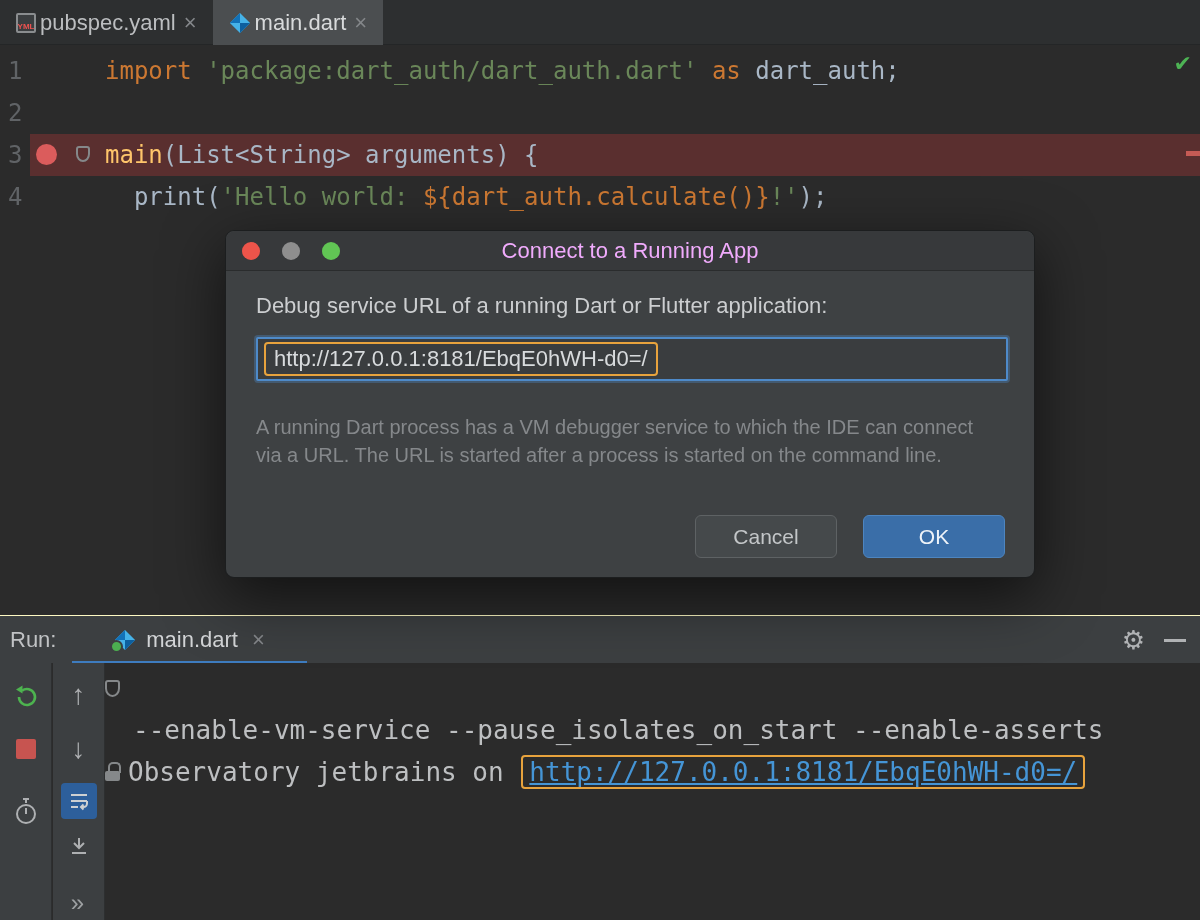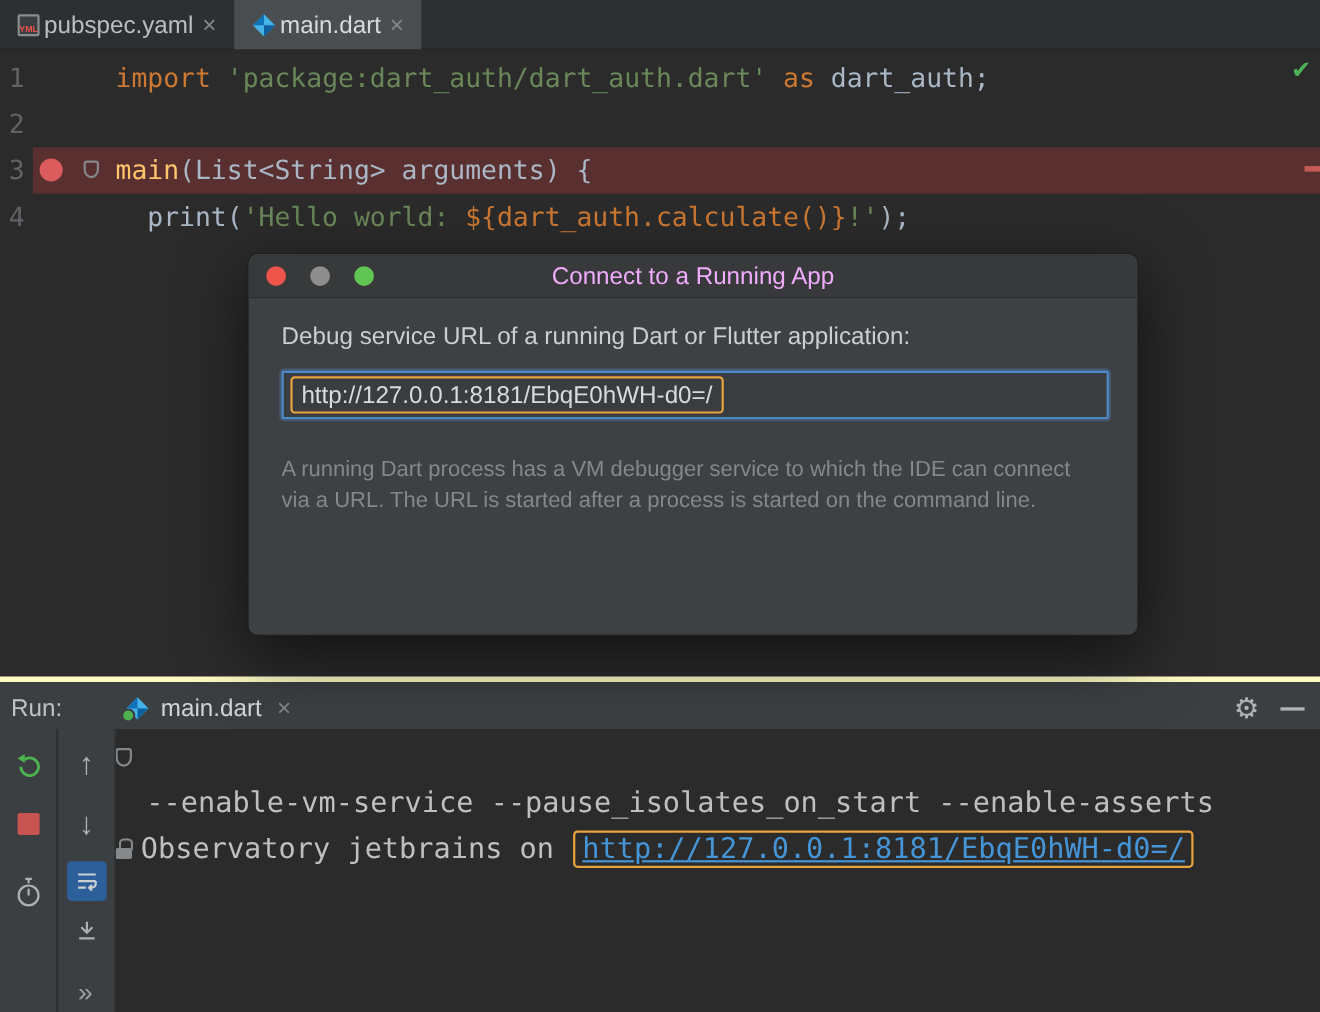--- a/index.html
+++ b/index.html
@@ -61,21 +61,21 @@
     font-size:22px; color:#d8dbdd; white-space:nowrap; }
   .dlg-desc { position:absolute; left:30px; top:182px; width:740px; font-size:20px;
     line-height:28px; color:#85888b; }
   .btn-row { position:absolute; top:284px; left:469px; display:flex; gap:26px; }
   .btn { height:43px; width:142px; border-radius:6px; font-size:21px;
     font-family:"Liberation Sans", sans-serif; cursor:pointer; }
   .btn.cancel { background:#45494b; border:1px solid #5e6264; color:#c3c6c8; }
   .btn.ok { background:#3a6ea8; border:1px solid #4d85c0; color:#eef3f8; }
   
   .run-header { position:absolute; top:615px; left:0; right:0; height:48px;
-    background:#3c3f41; border-top:5px solid #fef9c3; }
+    background:#3c3f41; border-top:1px solid #fef9c3; }
   .run-label { position:absolute; left:10px; top:0; line-height:48px; font-size:22px; color:#c0c2c4; }
   .run-tab { position:absolute; left:72px; top:0; height:48px; width:235px;
     display:flex; align-items:center; justify-content:center; gap:10px; cursor:pointer; }
   .run-tab::after { content:""; position:absolute; left:0; right:0; bottom:-1px; height:4px;
     background:#3e7cbf; }
   .run-tab-label { font-size:22px; color:#d2d4d6; }
   .gear { position:absolute; right:55px; top:0; line-height:48px; font-size:26px;
     color:#b0b2b4; cursor:pointer; }
   .minimize { position:absolute; right:14px; top:23px; width:22px; height:3px;
     background:#b0b2b4; cursor:pointer; }
@@ -156,20 +156,24 @@
       <span class="tl red"></span>
       <span class="tl gray"></span>
       <span class="tl green"></span>
       <span class="dlg-title-text">Connect to a Running App</span>
     </div>
     <div class="dlg-label">Debug service URL of a running Dart or Flutter application:</div>
     <div class="dlg-input">
       <span class="annot"><span>http://127.0.0.1:8181/EbqE0hWH-d0=/</span></span>
     </div>
     <div class="dlg-desc">A running Dart process has a VM debugger service to which the IDE can connect via a URL. The URL is started after a process is started on the command line.</div>
+    <div class="btn-row">
+      <button class="btn cancel">Cancel</button>
+      <button class="btn ok">OK</button>
+    </div>
   </div>
 
   <div class="run-header">
     <span class="run-label">Run:</span>
     <div class="run-tab">
       <span class="dart-wrap has-dot">
         <svg width="22" height="22" viewBox="0 0 24 24">
           <polygon points="12,1 23,12 12,23 1,12" fill="#45b2e8"></polygon>
           <polygon points="12,1 12,12 1,12" fill="#1272b8"></polygon>
           <polygon points="12,12 12,23 23,12" fill="#0d5f9e"></polygon>

